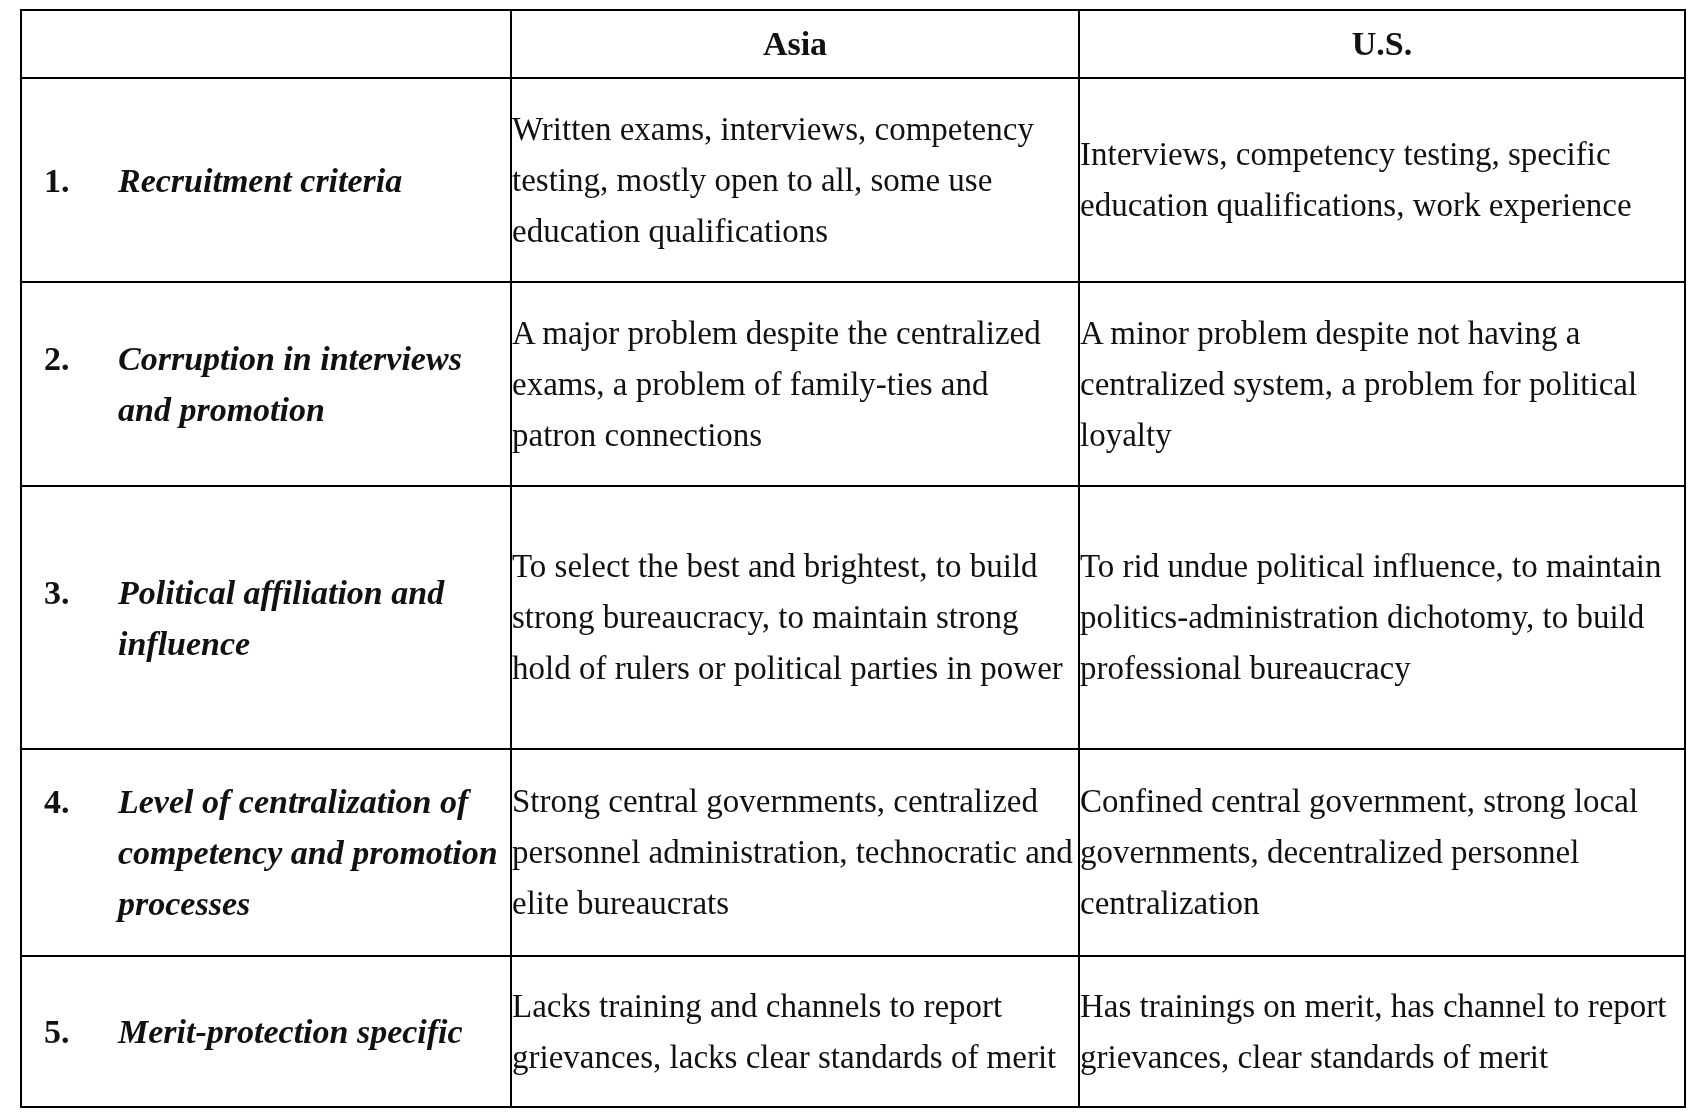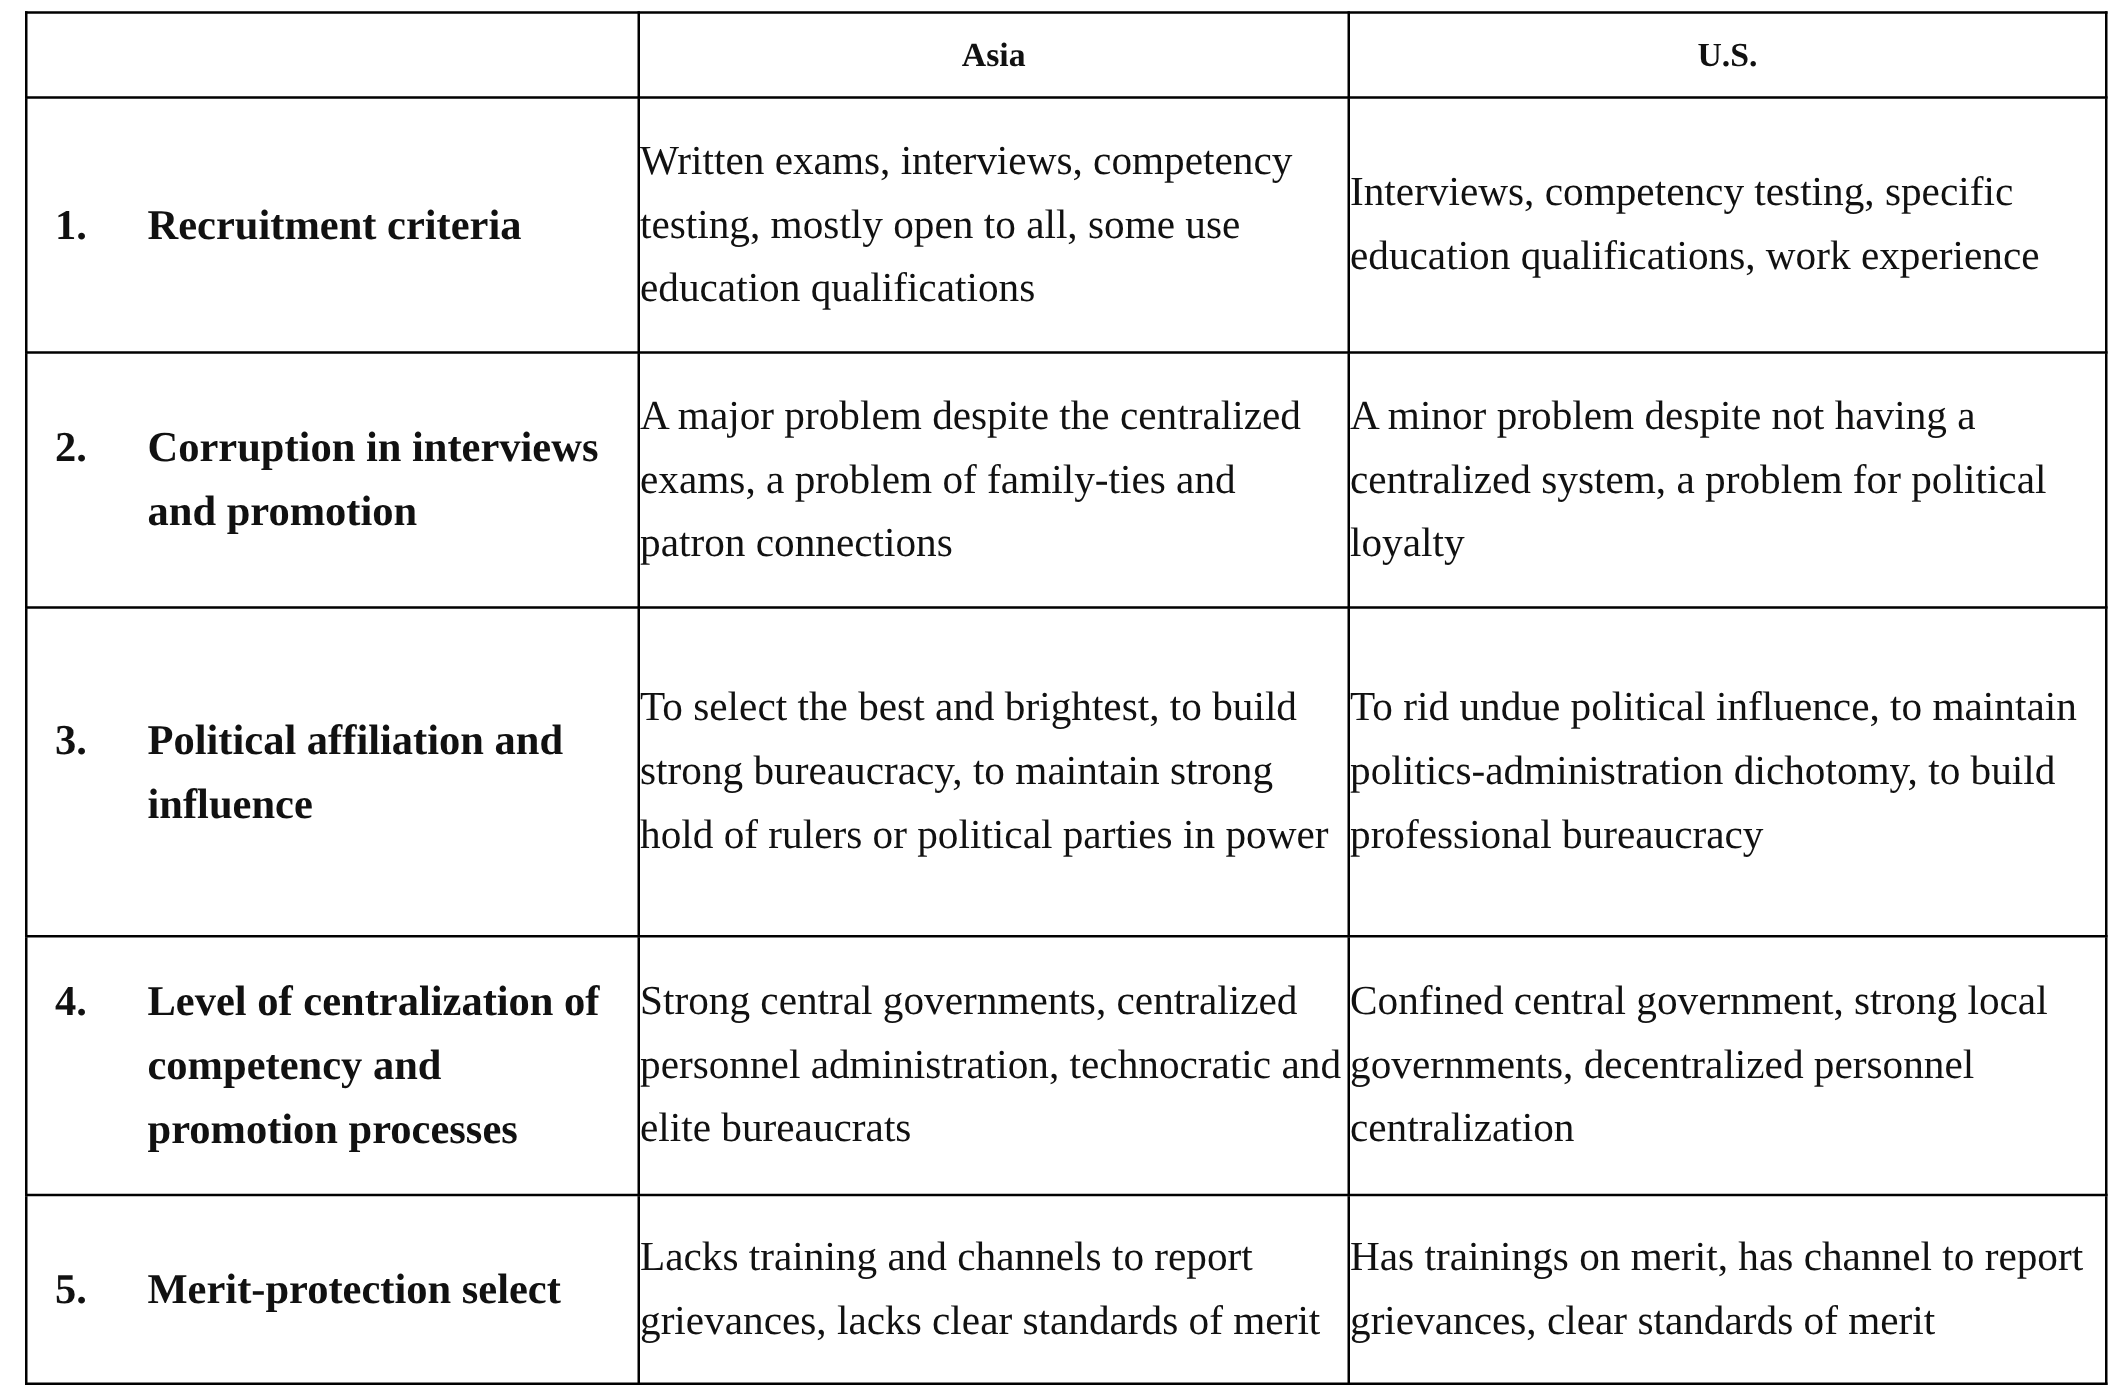--- a/index.html
+++ b/index.html
@@ -27,41 +27,42 @@
       border: 2.5px solid #000;
       vertical-align: middle;
       padding: 0;
     }
     col.c1 { width: 490px; }
     col.c2 { width: 568px; }
     col.c3 { width: 606px; }
 
     th.head {
       height: 66px;
-      font-size: 27px;
+      font-size: 34px;
       font-weight: bold;
       text-align: center;
     }
     td.criterion {
       font-size: 34px;
       font-weight: bold;
       line-height: 51px;
     }
     .crit-wrap {
       display: flex;
       align-items: flex-start;
     }
     .crit-num {
       width: 74px;
       padding-left: 22px;
       flex: 0 0 auto;
     }
     .crit-label {
       flex: 1 1 auto;
       padding-right: 6px;
+      font-style: italic;
     }
     td.desc {
       font-size: 33px;
       line-height: 51px;
       padding-left: 22px;
       padding-right: 12px;
     }
     tr.r1 { height: 204px; }
     tr.r2 { height: 204px; }
     tr.r3 { height: 263px; }
@@ -122,20 +123,20 @@
           <span class="crit-label">Level of centralization of competency and promotion processes</span>
         </div>
       </td>
       <td class="desc">Strong central governments, centralized personnel administration, technocratic and elite bureaucrats</td>
       <td class="desc">Confined central government, strong local governments, decentralized personnel centralization</td>
     </tr>
     <tr class="r5">
       <td class="criterion">
         <div class="crit-wrap">
           <span class="crit-num">5.</span>
-          <span class="crit-label">Merit-protection select</span>
+          <span class="crit-label">Merit-protection specific</span>
         </div>
       </td>
       <td class="desc">Lacks training and channels to report grievances, lacks clear standards of merit</td>
       <td class="desc">Has trainings on merit, has channel to report grievances, clear standards of merit</td>
     </tr>
   </tbody>
 </table>
 
 </body></html>

